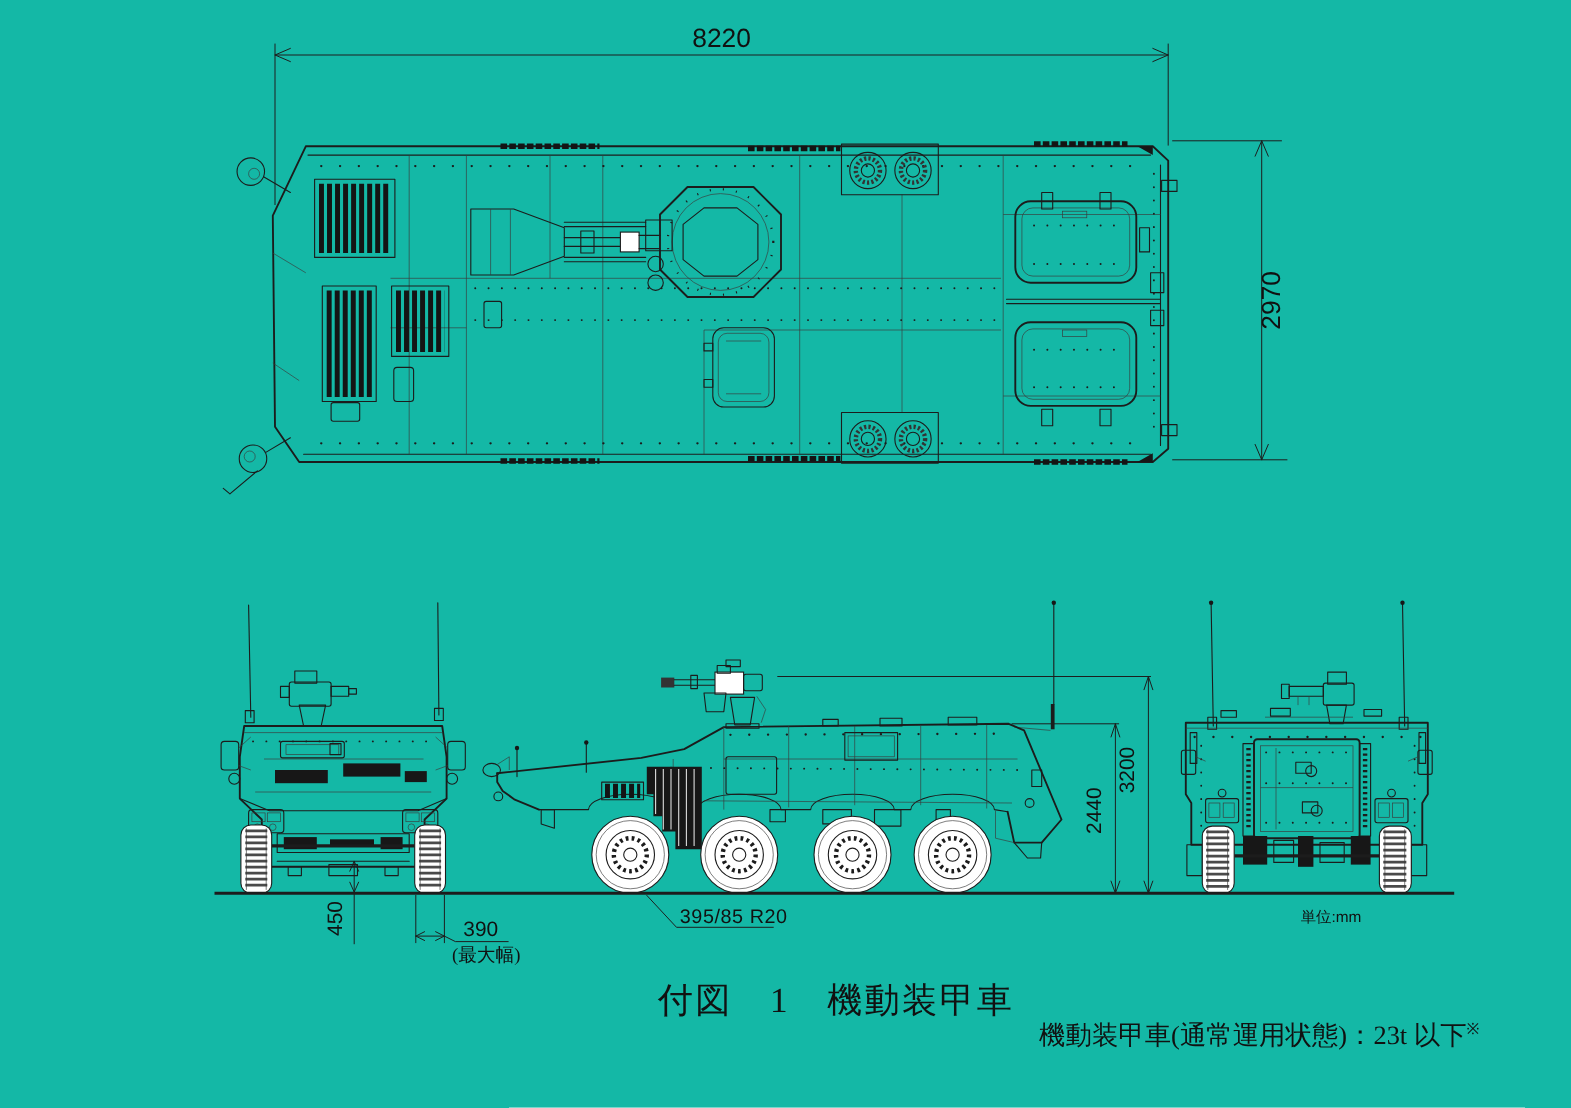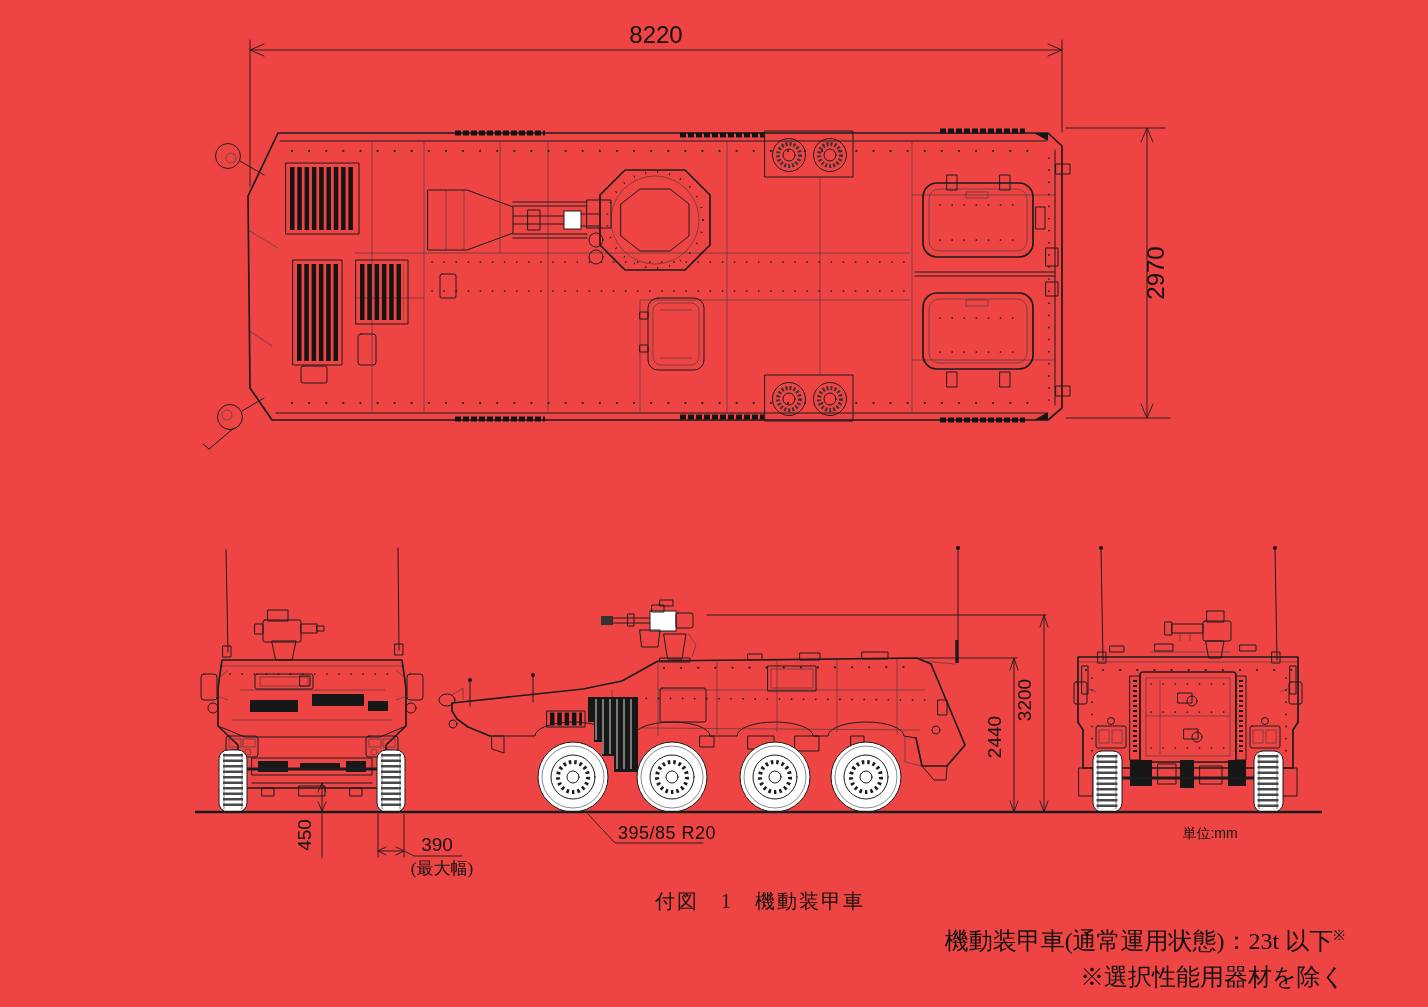--- a/index.html
+++ b/index.html
@@ -1,16 +1,16 @@
 <!DOCTYPE html>
 <html><head>
 <meta charset="utf-8">
 <style>
   html,body{margin:0;padding:0;background:#ffffff;}
-  #page{position:relative;width:1428px;height:1007px;background:#ef4444;overflow:hidden;
+  #page{position:relative;width:1428px;height:1007px;background:#14b8a6;overflow:hidden;
         font-family:"Liberation Serif",serif;}
   svg{position:absolute;left:0;top:0;}
   
   .ln{fill:none;stroke:#1c1c1c;stroke-width:1;stroke-linejoin:round;stroke-linecap:round;}
   .ln2{fill:none;stroke:#1c1c1c;stroke-width:1.7;stroke-linejoin:round;stroke-linecap:round;}
   .thin{fill:none;stroke:#3a3a3a;stroke-width:0.6;}
   .blk{fill:#171717;stroke:none;}
   .wht{fill:#ffffff;stroke:#1c1c1c;stroke-width:1;}
   .dim{fill:none;stroke:#1c1c1c;stroke-width:0.9;stroke-linecap:round;stroke-linejoin:round;}
   .rivet{fill:none;stroke:#1c1c1c;stroke-width:2.1;stroke-dasharray:0.1 17;stroke-linecap:round;}
@@ -19,21 +19,21 @@
   .tread{stroke:#4a4a4a;stroke-dasharray:2.5 3;fill:none;}
   .slat{stroke:#ffffff;stroke-width:1;fill:none;opacity:.85;}
   text{font-family:"Liberation Sans",sans-serif;fill:#111;}
   .dimtxt{font-size:24px;}
   .dimtxt2{font-size:19px;}
   .tiretxt{font-size:18px;letter-spacing:.5px;}
   .kakutxt{font-size:17px;font-family:"Liberation Serif",serif;}
   .unittxt{font-size:14px;}
   
   .caption{position:absolute;left:540px;top:888px;width:440px;text-align:center;
-           font-size:20px;color:#111;letter-spacing:2px;}
+           font-size:32px;color:#111;letter-spacing:2px;}
   .note{position:absolute;right:83px;color:#111;font-size:24px;white-space:nowrap;}
   .note sup{font-size:14px;}
   .n1{top:925px;}
   .n2{top:961px;}
 </style>
 </head>
 <body>
 
 <div id="page">
 <svg width="1428" height="1007" viewBox="0 0 1428 1007">
@@ -402,14 +402,13 @@
     <path class="thin" d="M1259,754 L1259,809 M1277,754 L1277,809"></path>
   </g>
 
   <line x1="195" y1="812" x2="1322" y2="812" stroke-width="2.6" stroke="#1c1c1c"></line>
 
   <text class="unittxt" x="1210" y="838" text-anchor="middle">単位:mm</text>
 </svg>
 
 <div class="caption">付図　1　機動装甲車</div>
 <div class="note n1"><span>機動装甲車(通常運用状態)：23t 以下</span><sup>※</sup></div>
-<div class="note n2">※選択性能用器材を除く</div>
 </div>
 
 </body></html>

